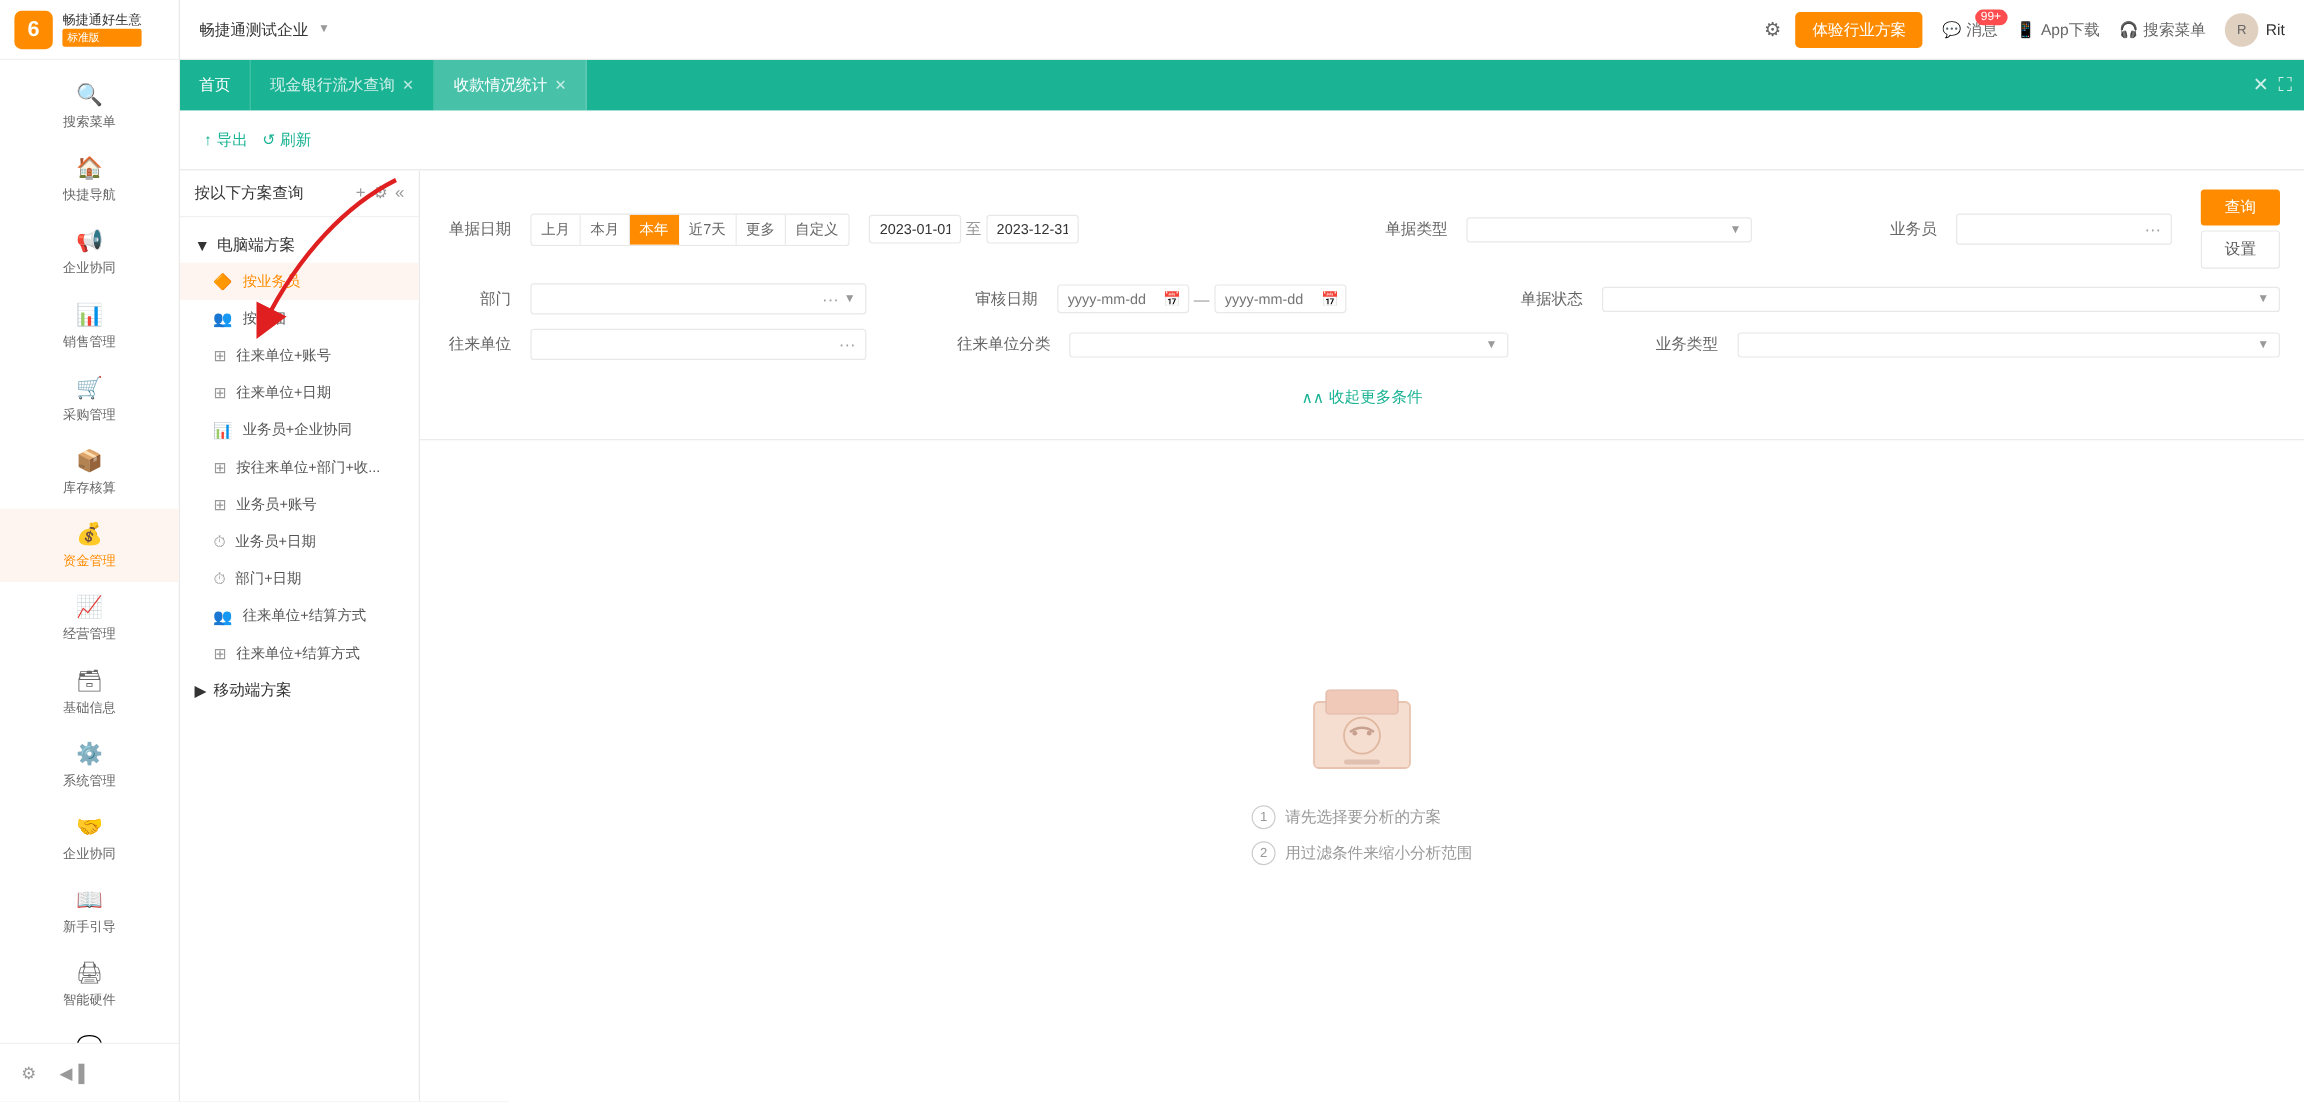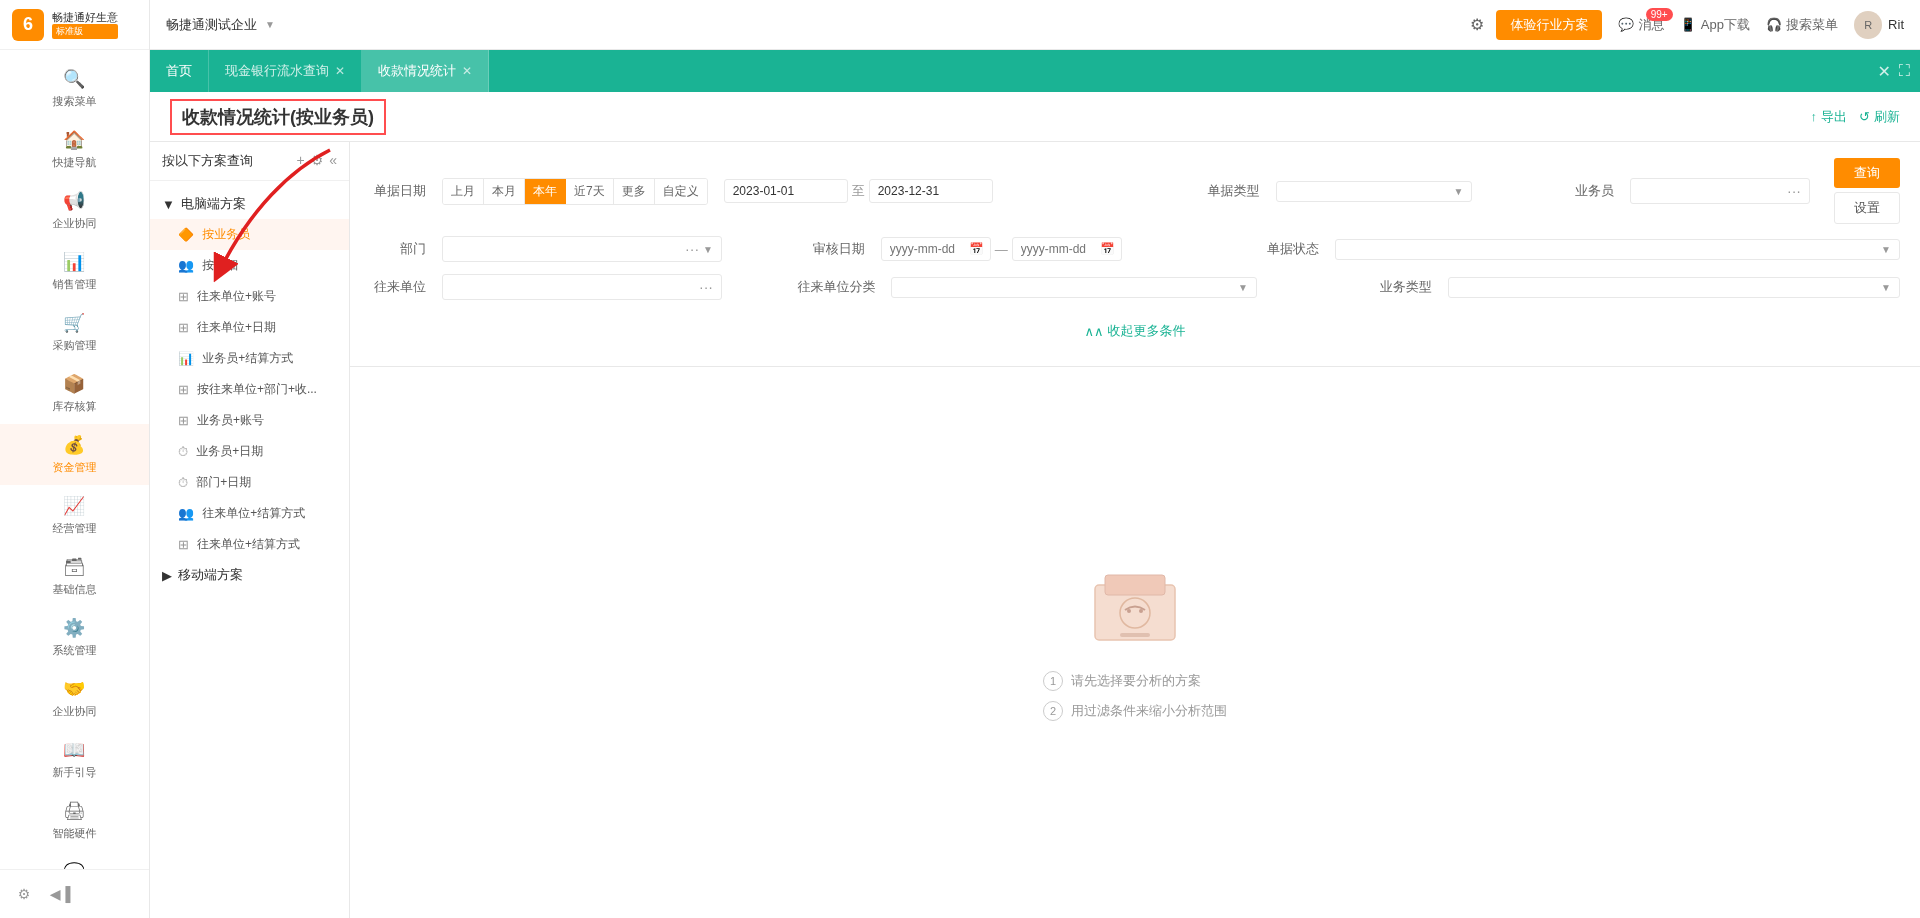--- a/index.html
+++ b/index.html
@@ -71,21 +71,21 @@
     .right-panel { flex: 1; display: flex; flex-direction: column; background: #f5f5f5; overflow: hidden; }
     .filter-area { background: #fff; padding: 16px 20px; border-bottom: 1px solid #e8e8e8; }
     .filter-row { display: flex; align-items: center; gap: 16px; margin-bottom: 12px; flex-wrap: wrap; }
     .filter-row:last-child { margin-bottom: 0; }
     .filter-label { font-size: 13px; color: #666; white-space: nowrap; min-width: 56px; text-align: right; }
     .date-tabs { display: flex; gap: 0; border: 1px solid #e8e8e8; border-radius: 3px; overflow: hidden; }
     .date-tab { padding: 4px 8px; font-size: 12px; color: #666; cursor: pointer; border-right: 1px solid #e8e8e8; background: #fff; }
     .date-tab:last-child { border-right: none; }
     .date-tab.active { background: #ff8c00; color: white; border-color: #ff8c00; }
     .date-input-group { display: flex; align-items: center; gap: 4px; }
-    .date-input { border: 1px solid #e8e8e8; border-radius: 3px; padding: 4px 8px; font-size: 12px; color: #333; width: 124px; }
+    .date-input { border: 1px solid #e8e8e8; border-radius: 3px; padding: 4px 8px; font-size: 12px; color: #333; width: 77px; }
     .date-sep { color: #999; }
     .select-field { display: flex; align-items: center; border: 1px solid #e8e8e8; border-radius: 3px; padding: 4px 8px; font-size: 12px; color: #999; background: #fff; cursor: pointer; min-width: 180px; gap: 4px; }
     .select-arrow { color: #999; margin-left: auto; font-size: 10px; }
     .select-dots { color: #999; font-size: 14px; }
     .dept-input { flex: 1; max-width: 350px; }
     .query-btn { background: #ff8c00; color: white; border: none; padding: 6px 20px; border-radius: 3px; font-size: 13px; cursor: pointer; }
     .settings-btn { border: 1px solid #e8e8e8; background: #fff; color: #555; padding: 6px 16px; border-radius: 3px; font-size: 13px; cursor: pointer; }
     .collapse-btn { display: flex; align-items: center; gap: 4px; color: #1ab394; font-size: 13px; cursor: pointer; justify-content: center; padding: 10px; }
 
     
@@ -216,21 +216,20 @@
       <span>收款情况统计</span>
       <span class="tab-close">✕</span>
     </div>
     <div class="tab-bar-right">
       <span class="tab-bar-btn">✕</span>
       <span class="tab-bar-btn">⛶</span>
     </div>
   </div>
 
   <div class="page-header">
-    <div class="page-title">收款情况统计(按业务员)</div>
     <div class="page-header-actions">
       <div class="export-btn">
         <span>↑</span>
         <span>导出</span>
       </div>
       <div class="refresh-btn">
         <span>↺</span>
         <span>刷新</span>
       </div>
     </div>
@@ -266,21 +265,21 @@
           <div class="scheme-item">
             <span class="scheme-icon">⊞</span>
             <span>往来单位+账号</span>
           </div>
           <div class="scheme-item">
             <span class="scheme-icon">⊞</span>
             <span>往来单位+日期</span>
           </div>
           <div class="scheme-item">
             <span class="scheme-icon">📊</span>
-            <span>业务员+结算方式</span>
+            <span>业务员+企业协同</span>
           </div>
           <div class="scheme-item">
             <span class="scheme-icon">⊞</span>
             <span>按往来单位+部门+收...</span>
           </div>
           <div class="scheme-item">
             <span class="scheme-icon">⊞</span>
             <span>业务员+账号</span>
           </div>
           <div class="scheme-item">

